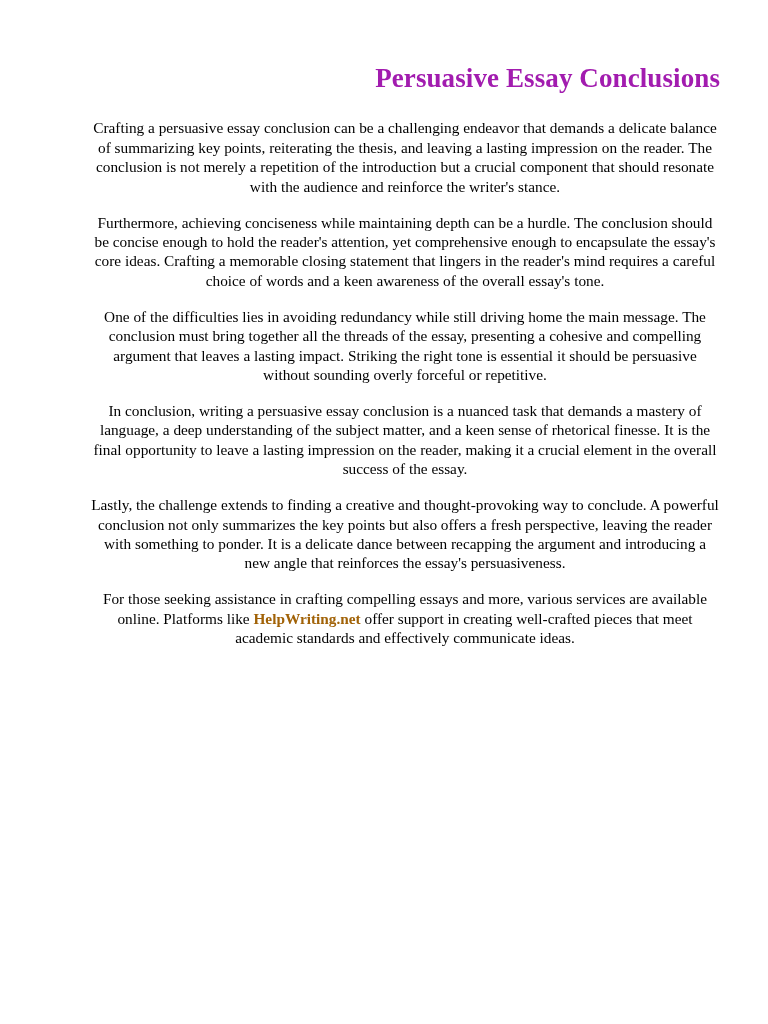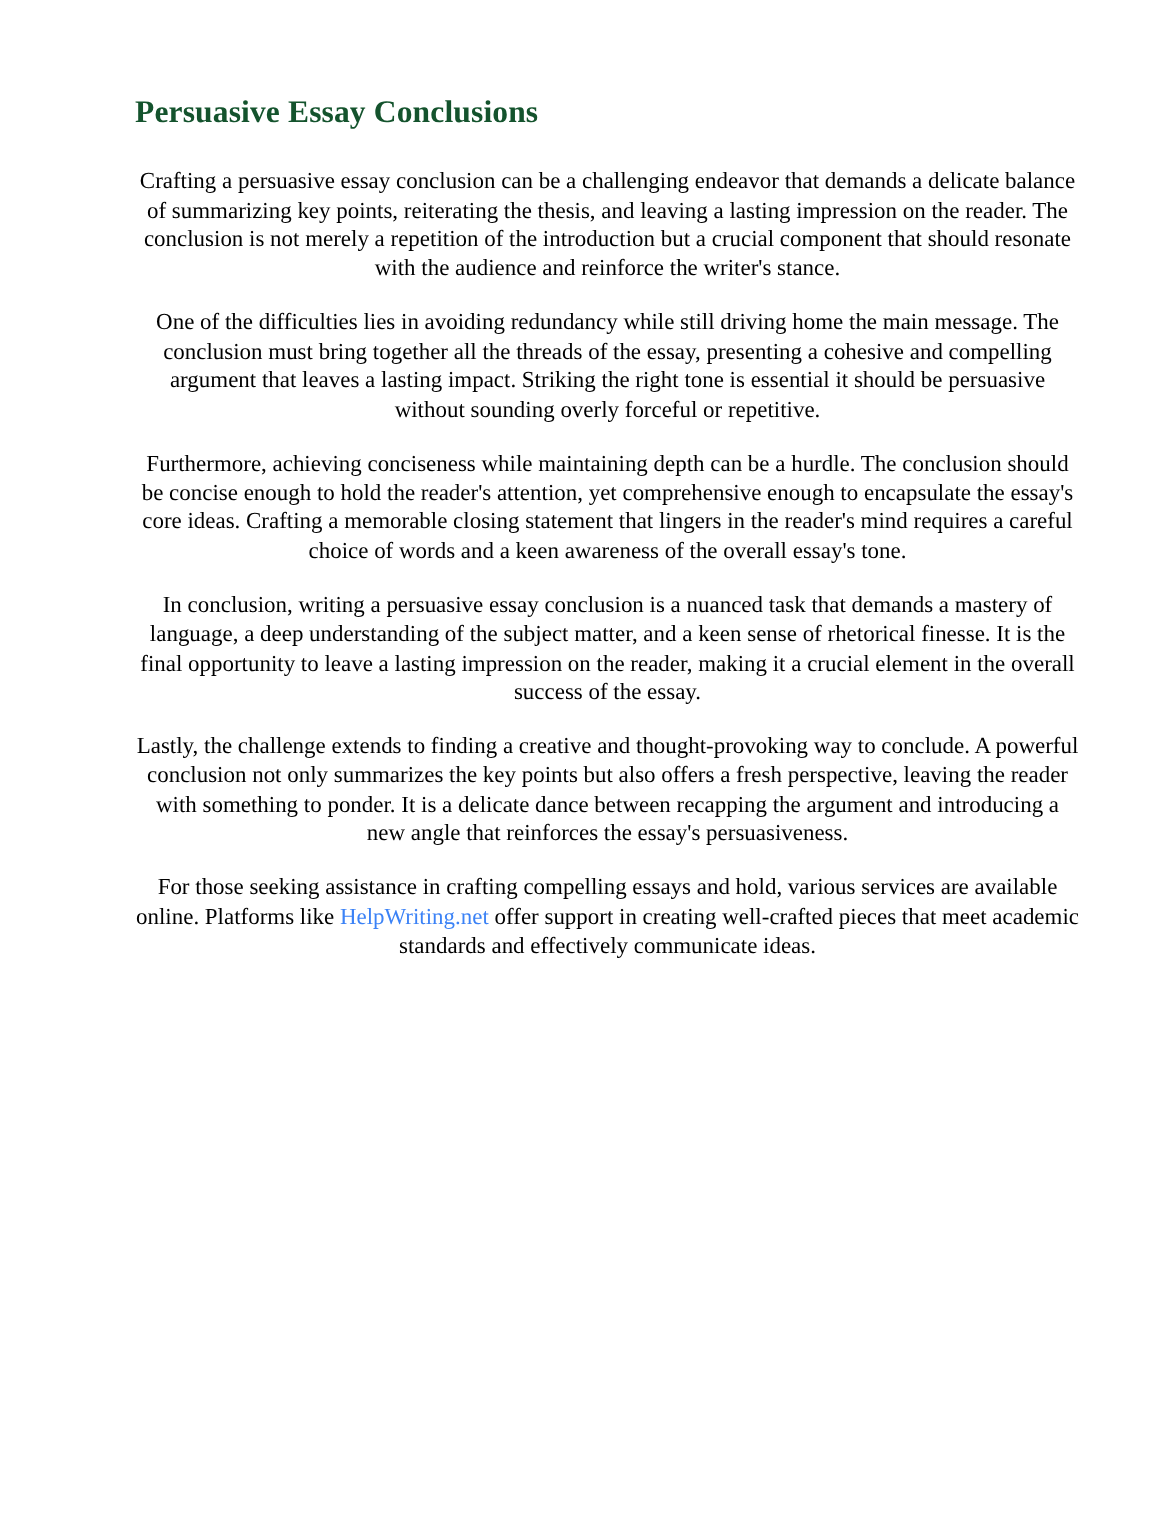--- a/index.html
+++ b/index.html
@@ -23,58 +23,58 @@
   }
   .doc-body {
     position: absolute;
     left: 90px;
     top: 62px;
     width: 630px;
   }
   .doc-title {
     font-family: "Liberation Serif", serif;
     font-weight: bold;
-    font-size: 21px;
-    color: #14532d;
-    text-align: left;
+    font-size: 27px;
+    color: #a21caf;
+    text-align: right;
     letter-spacing: 0.1px;
     margin: 0 0 24px 0;
     line-height: 1.2;
   }
   .para {
     font-size: 15.3px;
     line-height: 1.27;
     margin: 0 0 16.5px 0;
     text-align: center;
     color: #000000;
   }
   .para:last-child {
     margin-bottom: 0;
   }
   .link {
-    color: #3b82f6;
-    font-weight: normal;
+    color: #a16207;
+    font-weight: bold;
     text-decoration: none;
     cursor: pointer;
   }
 </style>
 </head>
 <body>
 
 <div class="page">
   <div class="doc-body">
 
     <h1 class="doc-title">Persuasive Essay Conclusions</h1>
 
     <p class="para">Crafting a persuasive essay conclusion can be a challenging endeavor that demands a delicate balance of summarizing key points, reiterating the thesis, and leaving a lasting impression on the reader. The conclusion is not merely a repetition of the introduction but a crucial component that should resonate with the audience and reinforce the writer's stance.</p>
 
+    <p class="para">Furthermore, achieving conciseness while maintaining depth can be a hurdle. The conclusion should be concise enough to hold the reader's attention, yet comprehensive enough to encapsulate the essay's core ideas. Crafting a memorable closing statement that lingers in the reader's mind requires a careful choice of words and a keen awareness of the overall essay's tone.</p>
+
     <p class="para">One of the difficulties lies in avoiding redundancy while still driving home the main message. The conclusion must bring together all the threads of the essay, presenting a cohesive and compelling argument that leaves a lasting impact. Striking the right tone is essential   it should be persuasive without sounding overly forceful or repetitive.</p>
-
-    <p class="para">Furthermore, achieving conciseness while maintaining depth can be a hurdle. The conclusion should be concise enough to hold the reader's attention, yet comprehensive enough to encapsulate the essay's core ideas. Crafting a memorable closing statement that lingers in the reader's mind requires a careful choice of words and a keen awareness of the overall essay's tone.</p>
 
     <p class="para">In conclusion, writing a persuasive essay conclusion is a nuanced task that demands a mastery of language, a deep understanding of the subject matter, and a keen sense of rhetorical finesse. It is the final opportunity to leave a lasting impression on the reader, making it a crucial element in the overall success of the essay.</p>
 
     <p class="para">Lastly, the challenge extends to finding a creative and thought-provoking way to conclude. A powerful conclusion not only summarizes the key points but also offers a fresh perspective, leaving the reader with something to ponder. It is a delicate dance between recapping the argument and introducing a new angle that reinforces the essay's persuasiveness.</p>
 
-    <p class="para"><span>For those seeking assistance in crafting compelling essays and hold, various services are available online. Platforms like </span><a class="link" href="#">HelpWriting.net</a><span> offer support in creating well-crafted pieces that meet academic standards and effectively communicate ideas.</span></p>
+    <p class="para"><span>For those seeking assistance in crafting compelling essays and more, various services are available online. Platforms like </span><a class="link" href="#">HelpWriting.net</a><span> offer support in creating well-crafted pieces that meet academic standards and effectively communicate ideas.</span></p>
 
   </div>
 </div>
 
 </body></html>

